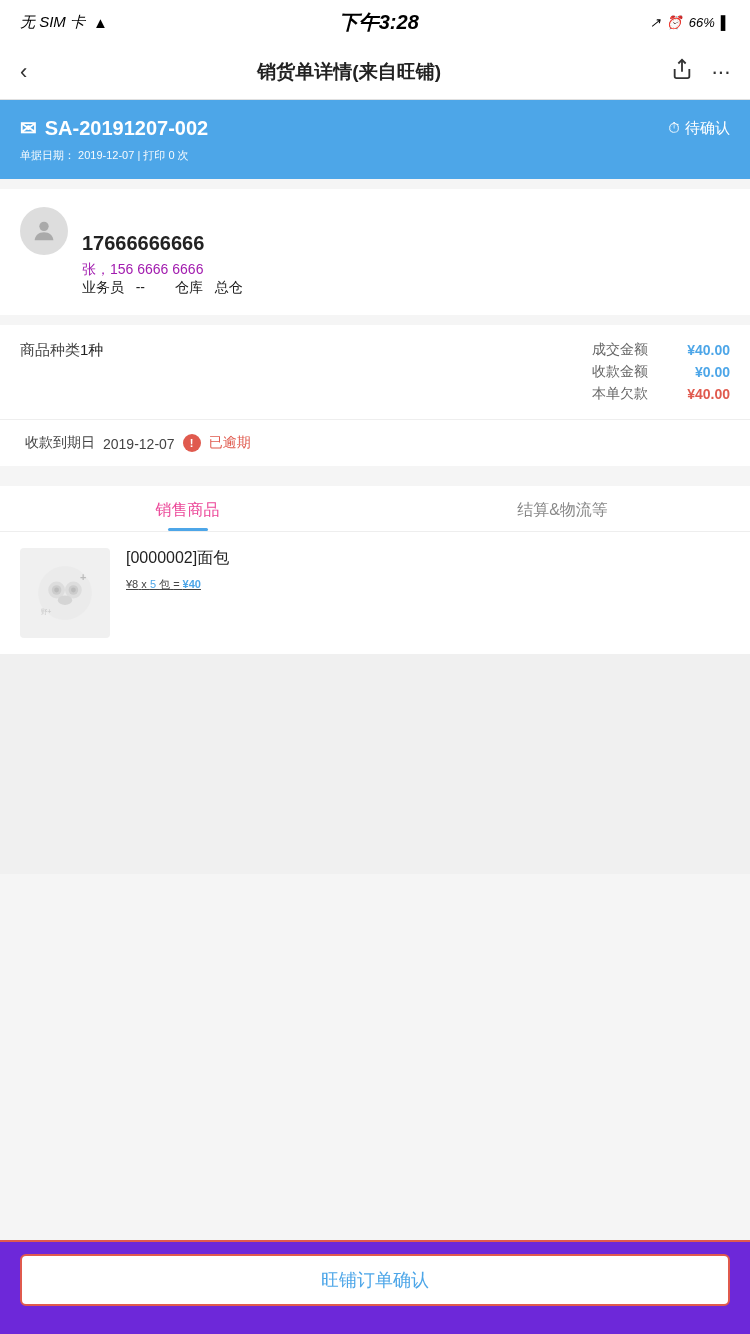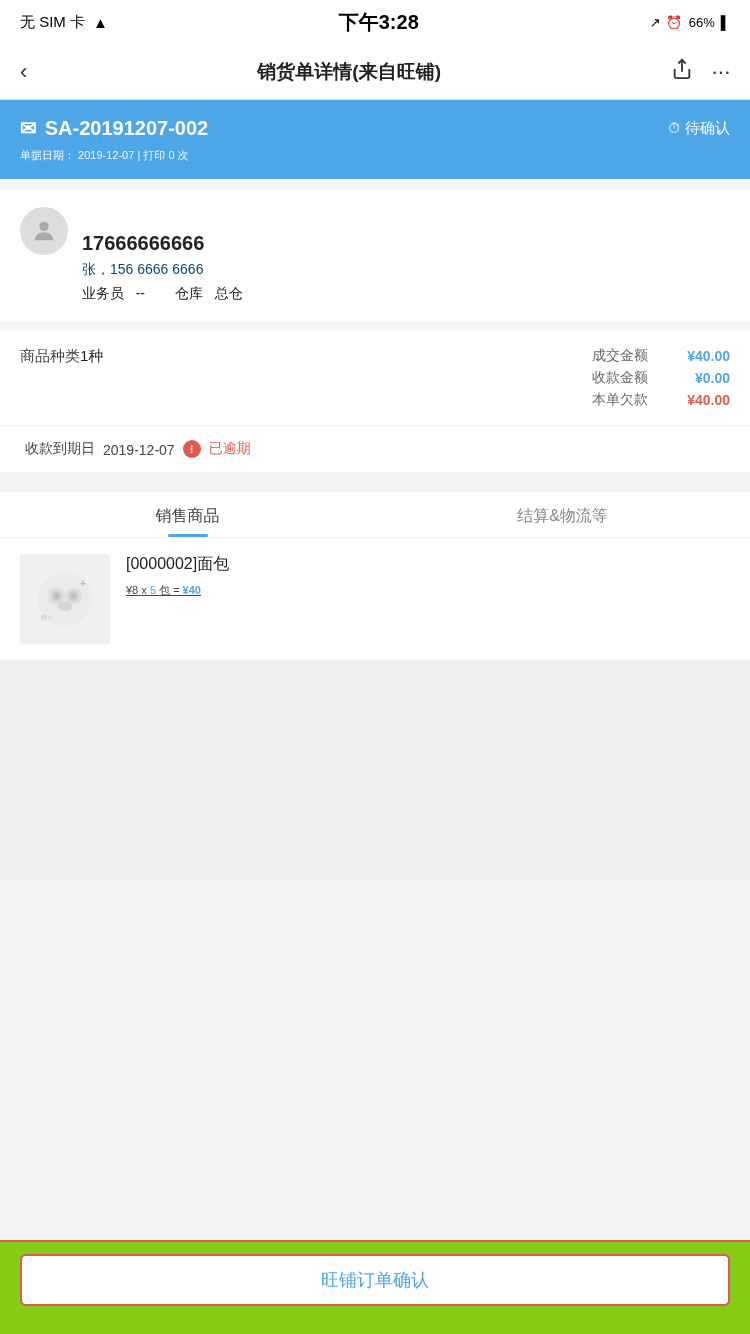--- a/index.html
+++ b/index.html
@@ -16,20 +16,21 @@
     
     .status-bar {
       background: #fff;
       height: 44px;
       display: flex;
       align-items: center;
       justify-content: space-between;
       padding: 0 20px;
       font-size: 15px;
       font-weight: 500;
+      font-style: italic;
     }
     .status-left { display: flex; align-items: center; gap: 8px; }
     .status-center { font-size: 20px; font-weight: 600; }
     .status-right { display: flex; align-items: center; gap: 6px; font-size: 13px; }
 
     
     .nav-bar {
       background: #fff;
       height: 56px;
       display: flex;
@@ -102,23 +103,23 @@
       color: #888;
       flex-shrink: 0;
     }
     .customer-name {
       font-size: 20px;
       font-weight: 600;
       color: #222;
     }
     .customer-sub {
       font-size: 14px;
-      color: #0c4a6e;
+      color: #a21caf;
       margin-left: 62px;
-      margin-bottom: 6px;
+      margin-bottom: 0;
     }
     .customer-meta {
       display: flex;
       gap: 30px;
       margin-left: 62px;
       font-size: 14px;
       color: #444;
     }
     .customer-meta span { color: #222; }
 
@@ -201,21 +202,21 @@
     .tab-item {
       flex: 1;
       text-align: center;
       padding: 14px 0 10px;
       font-size: 16px;
       color: #888;
       cursor: pointer;
       position: relative;
     }
     .tab-item.active {
-      color: #404040;
+      color: #ec4899;
     }
     .tab-item.active::after {
       content: '';
       position: absolute;
       bottom: 0;
       left: 50%;
       transform: translateX(-50%);
       width: 40px;
       height: 3px;
       background: #4da6e8;
@@ -269,21 +270,21 @@
       background: #f0f0f0;
       min-height: 200px;
     }
 
     
     .bottom-bar {
       position: fixed;
       bottom: 0;
       left: 0;
       width: 750px;
-      background: #84cc16;
+      background: #6d28d9;
       padding: 12px 20px 28px;
       border-top: 2px solid #e05a4e;
     }
     .confirm-btn {
       width: 100%;
       height: 52px;
       background: #fff;
       border: 2px solid #e05a4e;
       border-radius: 6px;
       color: #4da6e8;

